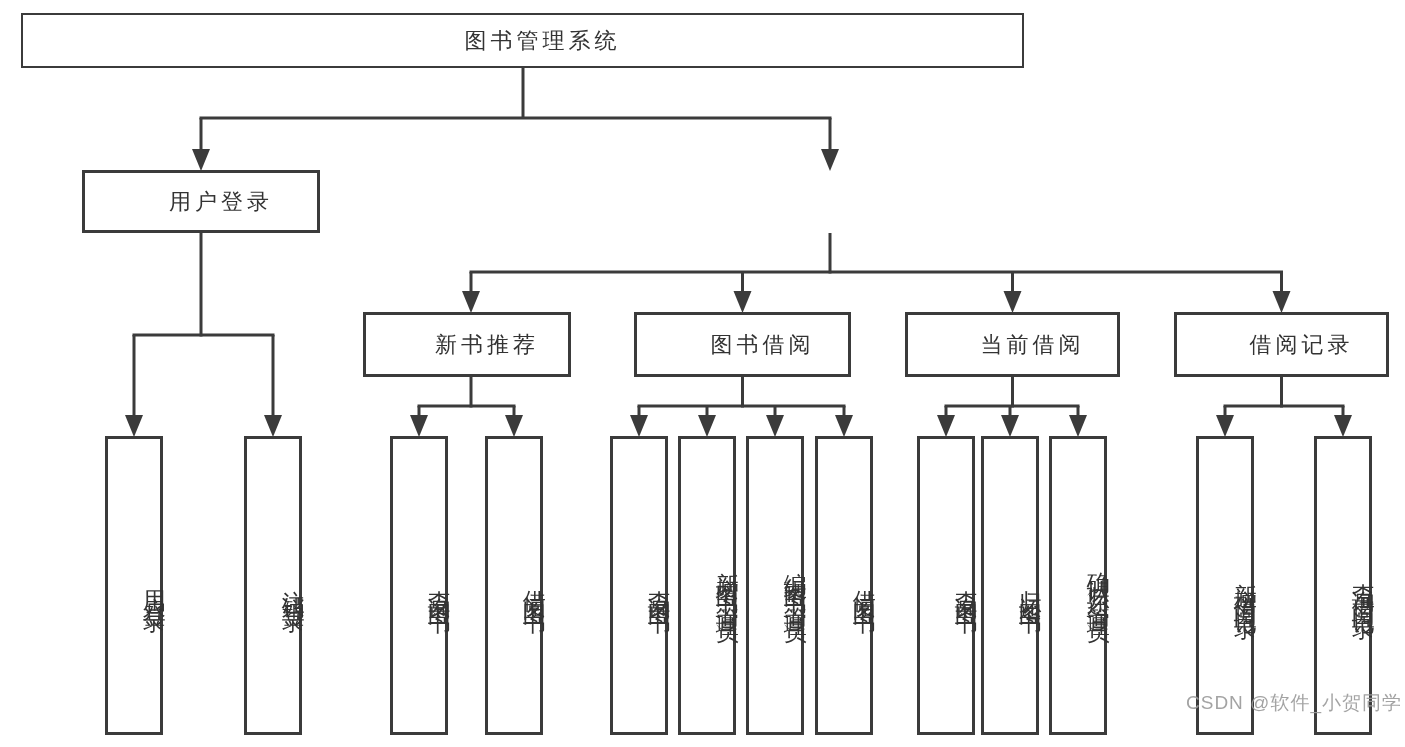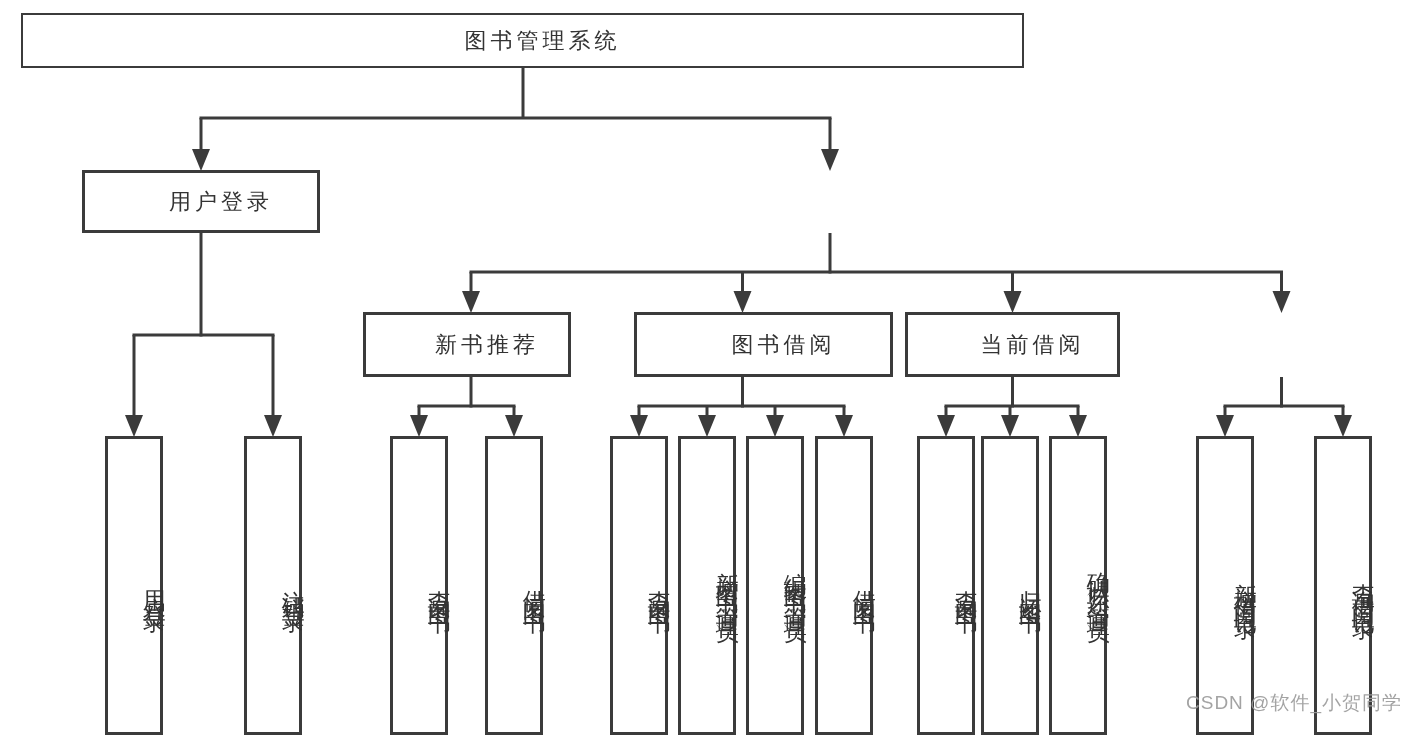--- a/index.html
+++ b/index.html
@@ -132,25 +132,28 @@
     <span>图书管理系统</span>
   </div>
 
   <div class="box lvl2" style="left:82px; width:238px;">
     <span>用户登录</span>
   </div>
 
   <div class="box lvl3" style="left:363px; width:208px;">
     <span>新书推荐</span>
   </div>
-  <div class="box lvl3" style="left:634px; width:259px;">
+  <div class="box lvl3" style="left:634px; width:217px;">
     <span>图书借阅</span>
   </div>
   <div class="box lvl3" style="left:905px; width:215px;">
     <span>当前借阅</span>
+  </div>
+  <div class="box lvl3" style="left:1174px; width:215px;">
+    <span>借阅记录</span>
   </div>
 
   <div class="box leaf" style="left:105px;">
     <span class="vtext">用户登录</span>
   </div>
   <div class="box leaf" style="left:244px;">
     <span class="vtext">注销登录</span>
   </div>
   <div class="box leaf" style="left:390px;">
     <span class="vtext">查询图书</span>

